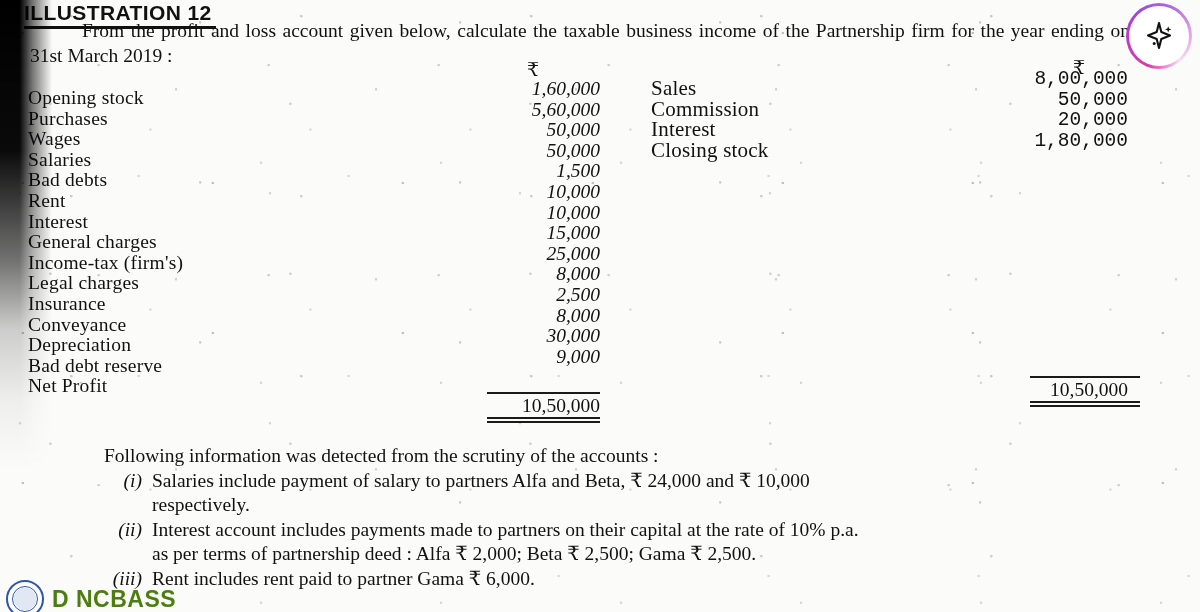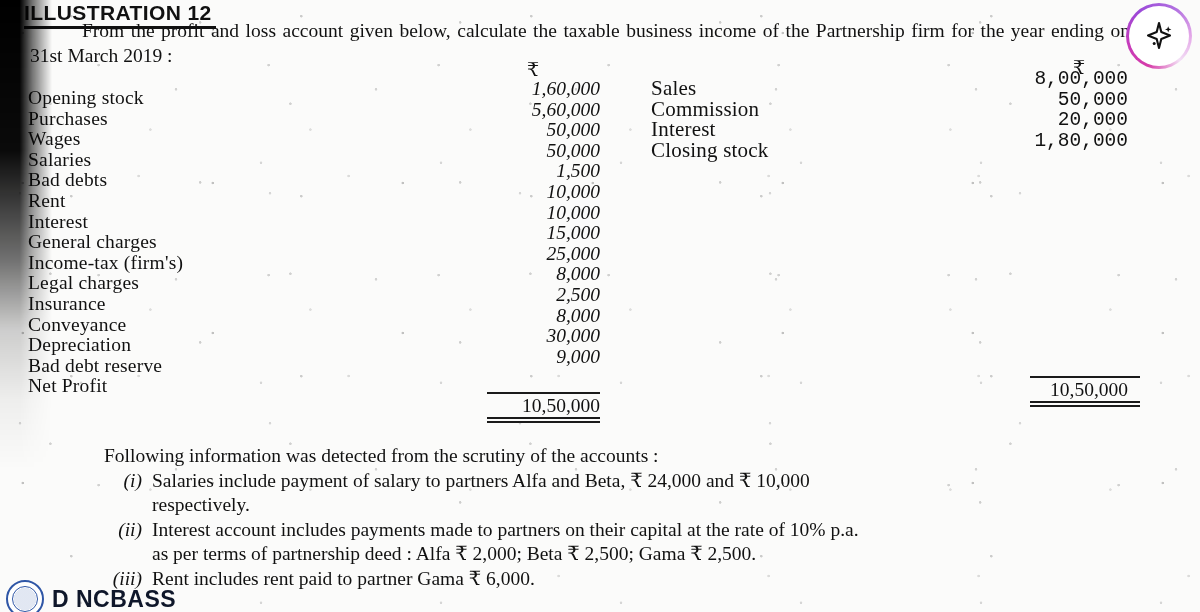--- a/index.html
+++ b/index.html
@@ -214,21 +214,21 @@
     content: "";
     position: absolute;
     left: 4px; top: 4px; right: 4px; bottom: 4px;
     border-radius: 50%;
     border: 1px solid #2f56a6;
   }
   .wm-text {
     font-family: "Liberation Sans", "DejaVu Sans", sans-serif;
     font-weight: bold;
     font-size: 23px;
-    color: #0f172a;
+    color: #4d7c0f;
     letter-spacing: .5px;
     text-align: right;
   }
 </style>
 </head>
 <body>
 
 <div id="page">
 
   <div class="illus-head">ILLUSTRATION 12</div>

